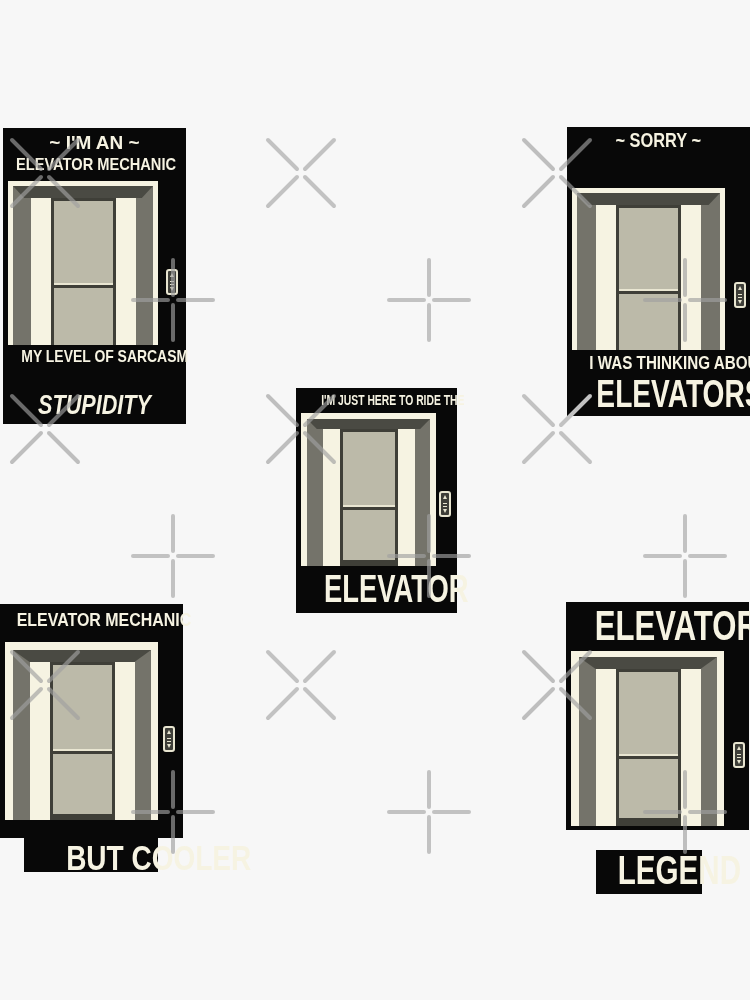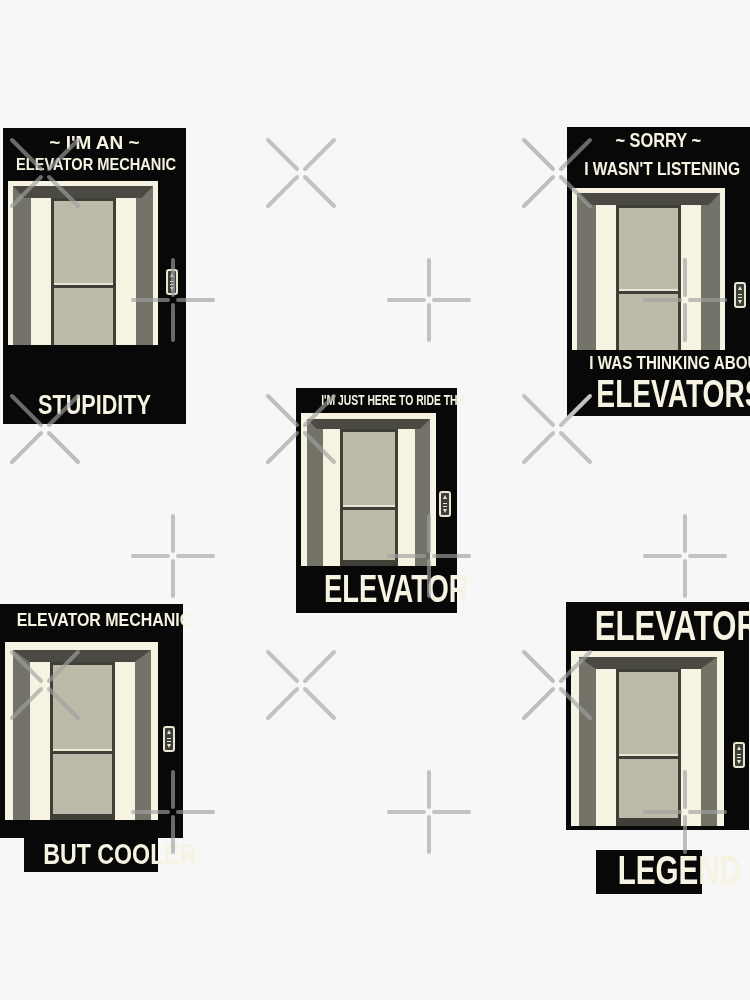--- a/index.html
+++ b/index.html
@@ -50,26 +50,26 @@
     <div class="jamb" style="left:23px;top:17px;width:20px;height:147px;"></div>
     <div class="jamb" style="left:108px;top:17px;width:20px;height:147px;"></div>
     <div class="doorbox" style="left:43px;top:17px;width:65px;height:147px;"></div>
     <div class="panel" style="left:46px;top:20px;width:59px;height:82px;"></div>
     <div class="railhi" style="left:46px;top:102px;width:59px;height:2px;"></div>
     <div class="panel" style="left:46px;top:107px;width:59px;height:57px;"></div>
   </div>
   <div class="btn" style="left:163px;top:141px;">
       <i></i>
     </div>
-  <div class="txt" style="top:264px;font-size:27px;"><span class="cond" style="transform:scaleX(0.8);">STUPIDITY</span></div>
+  <div class="txt" style="top:220px;font-size:17px;"><span class="cond" style="transform:scaleX(0.82);">MY LEVEL OF SARCASM</span></div>
+  <div class="txt" style="top:264px;font-size:27px;font-style:italic;"><span class="cond" style="transform:scaleX(0.8);">STUPIDITY</span></div>
 </div>
 
 <div class="sticker" style="left:567px;top:127px;width:183px;height:289px;">
   <div class="txt" style="top:3px;font-size:20px;"><span class="cond" style="transform:scaleX(0.82);">~ SORRY ~</span></div>
-  <div class="txt" style="top:32px;font-size:19px;"><span class="cond" style="transform:scaleX(0.82);">I WASN'T LISTENING</span></div>
   <div class="elev" style="left:5px;top:61px;width:153px;height:162px;">
     <div class="frame" style="left:5px;top:5px;width:143px;height:157px;"></div>
     <div class="frame-top" style="left:5px;top:5px;width:143px;height:12px;clip-path:polygon(0 0,100% 0,92% 100%,8% 100%);"></div>
     <div class="jamb" style="left:24px;top:17px;width:20px;height:145px;"></div>
     <div class="jamb" style="left:109px;top:17px;width:20px;height:145px;"></div>
     <div class="doorbox" style="left:44px;top:17px;width:65px;height:145px;"></div>
     <div class="panel" style="left:47px;top:20px;width:59px;height:81px;"></div>
     <div class="railhi" style="left:47px;top:101px;width:59px;height:2px;"></div>
     <div class="panel" style="left:47px;top:106px;width:59px;height:56px;"></div>
   </div>
@@ -108,21 +108,21 @@
     <div class="doorbox" style="left:45px;top:20px;width:65px;height:158px;"></div>
     <div class="panel" style="left:48px;top:23px;width:59px;height:84px;"></div>
     <div class="railhi" style="left:48px;top:107px;width:59px;height:2px;"></div>
     <div class="panel" style="left:48px;top:112px;width:59px;height:60px;"></div>
   </div>
   <div class="btn" style="left:163px;top:122px;">
       <i></i>
     </div>
 </div>
 <div class="sticker" style="left:24px;top:838px;width:134px;height:34px;">
-  <div class="txt" style="top:2px;font-size:29px;"><span class="cond" style="transform:scaleX(0.8);">BUT COOLER</span></div>
+  <div class="txt" style="top:2px;font-size:35px;margin-left:19px;"><span class="cond" style="transform:scaleX(0.8);">BUT COOLER</span></div>
 </div>
 
 <div class="sticker" style="left:566px;top:602px;width:183px;height:228px;">
   <div class="txt" style="top:3px;font-size:42px;"><span class="cond" style="transform:scaleX(0.74);">ELEVATOR</span></div>
   <div class="elev" style="left:5px;top:49px;width:153px;height:175px;">
     <div class="frame" style="left:8px;top:6px;width:138px;height:169px;"></div>
     <div class="frame-top" style="left:8px;top:6px;width:138px;height:12px;clip-path:polygon(0 0,100% 0,88% 100%,12% 100%);"></div>
     <div class="jamb" style="left:25px;top:18px;width:20px;height:157px;"></div>
     <div class="jamb" style="left:110px;top:18px;width:20px;height:157px;"></div>
     <div class="doorbox" style="left:45px;top:18px;width:65px;height:157px;"></div>

